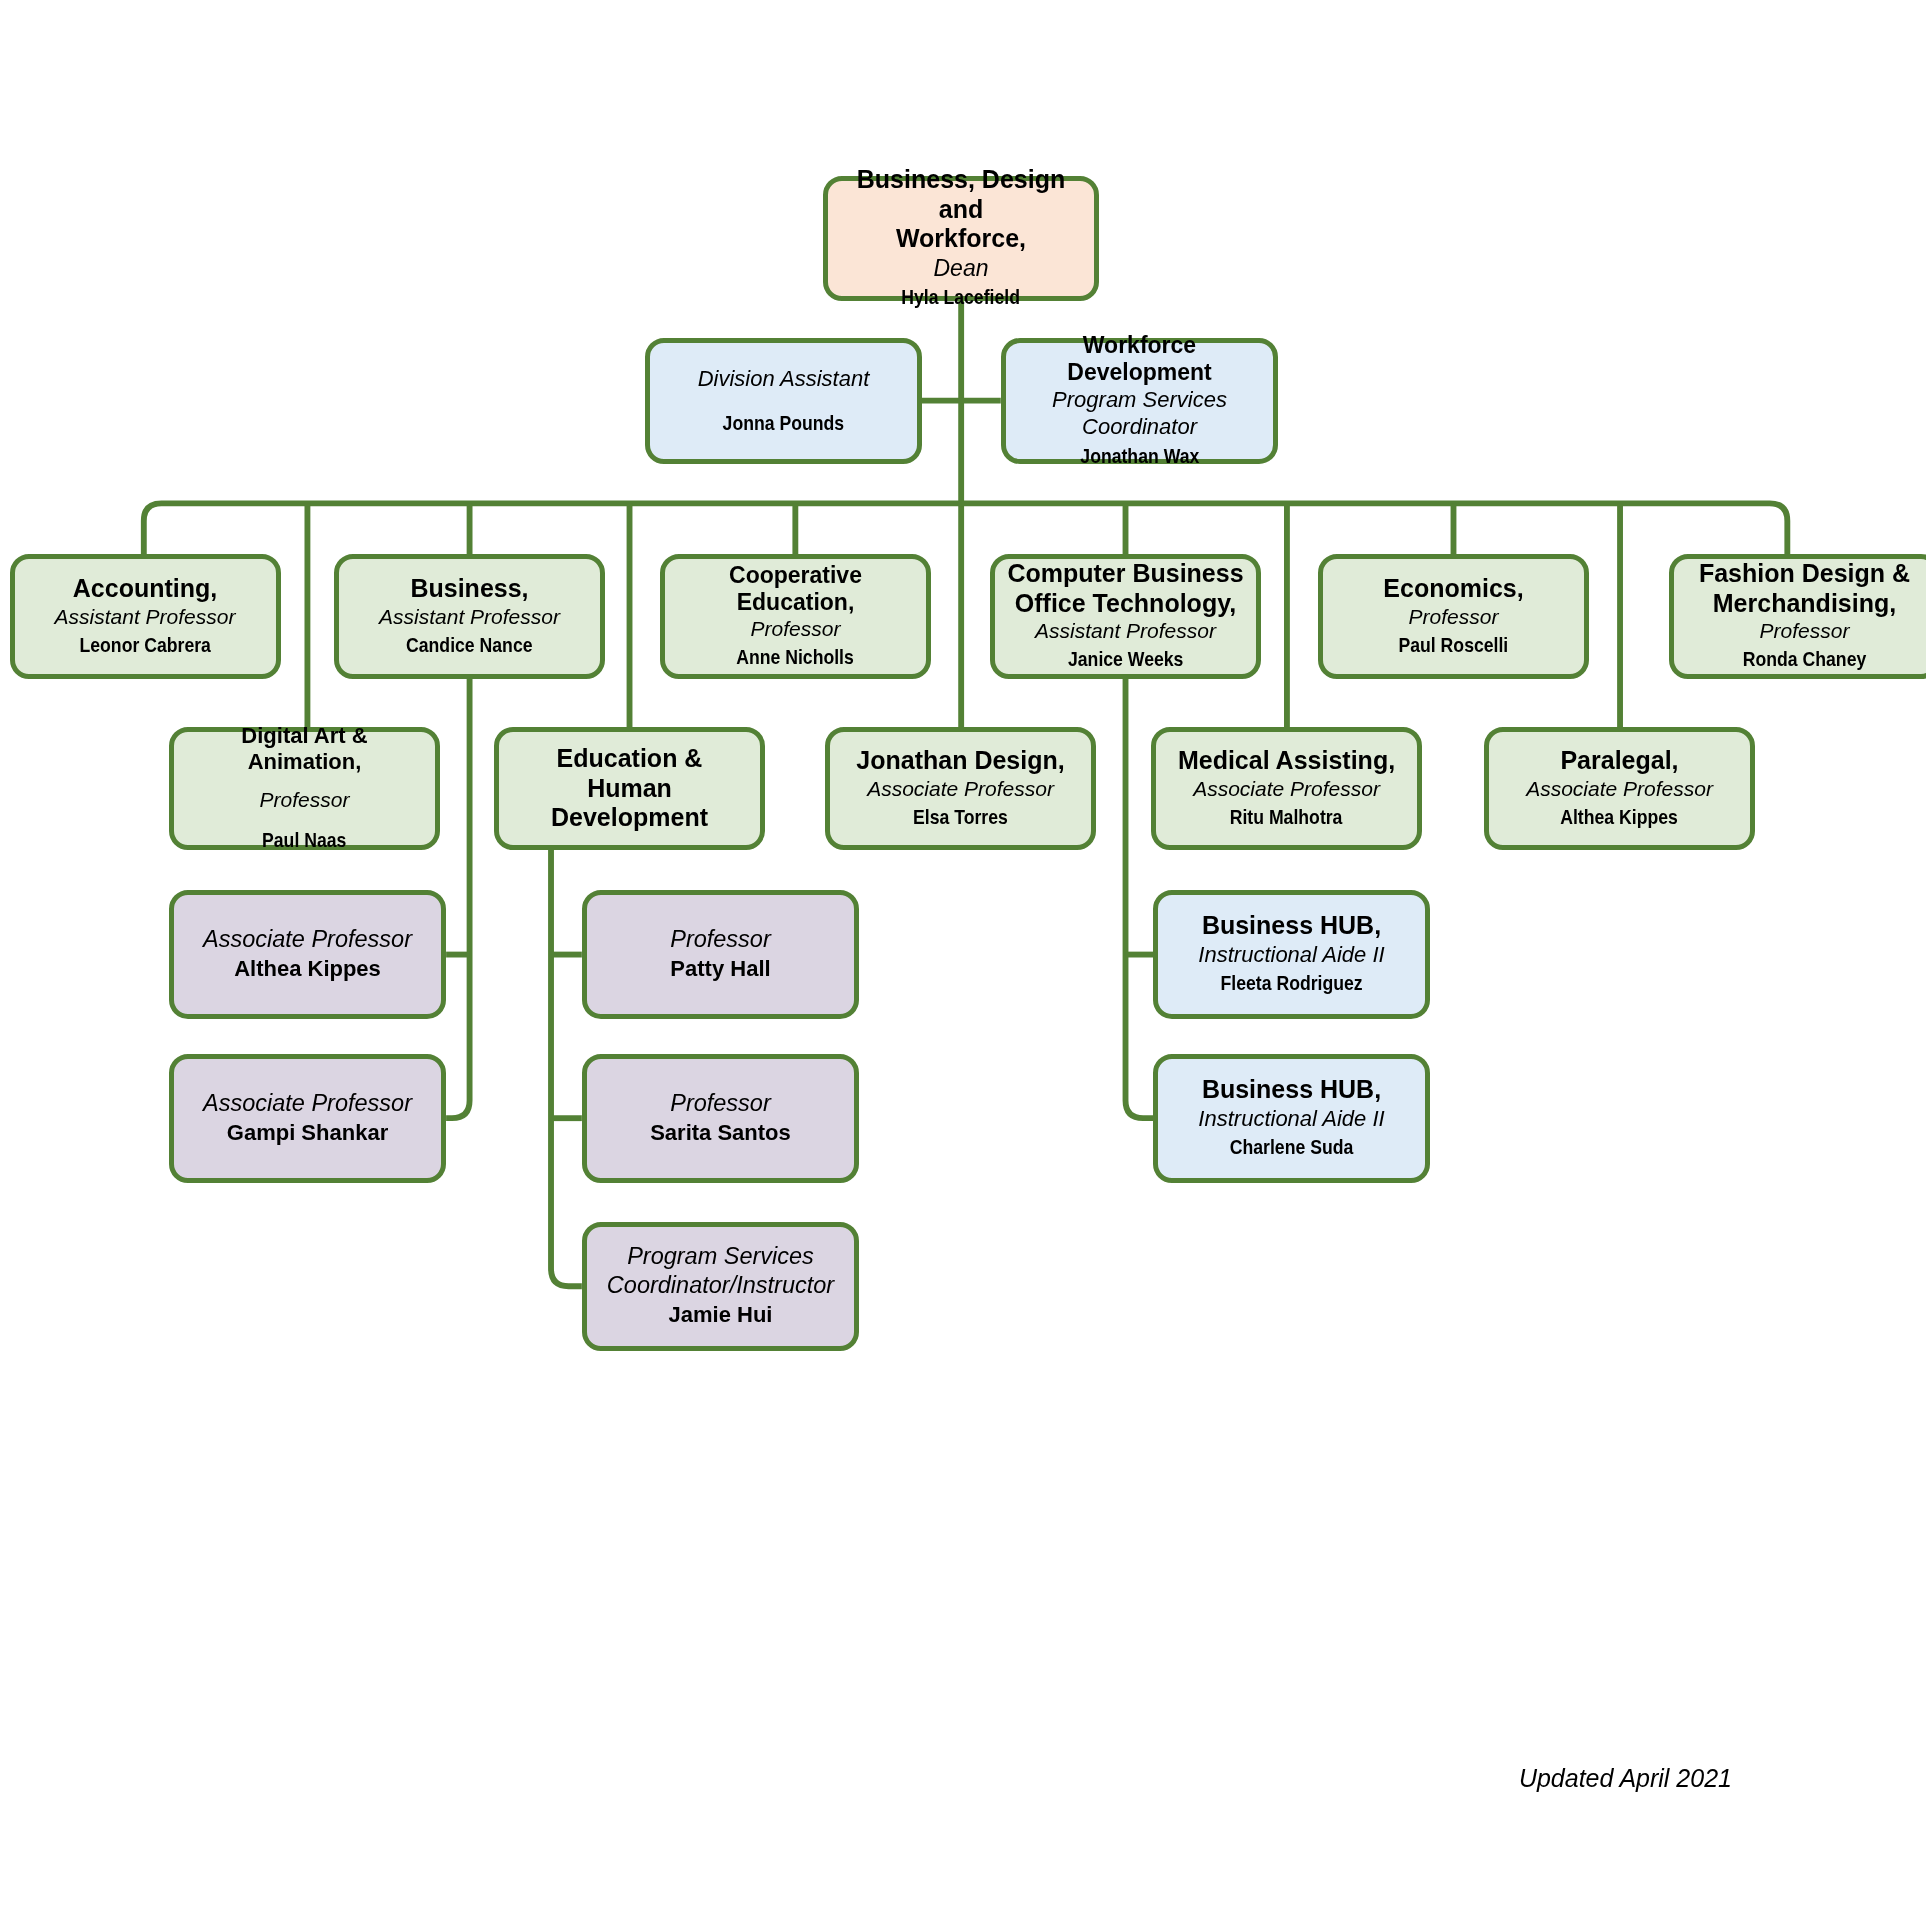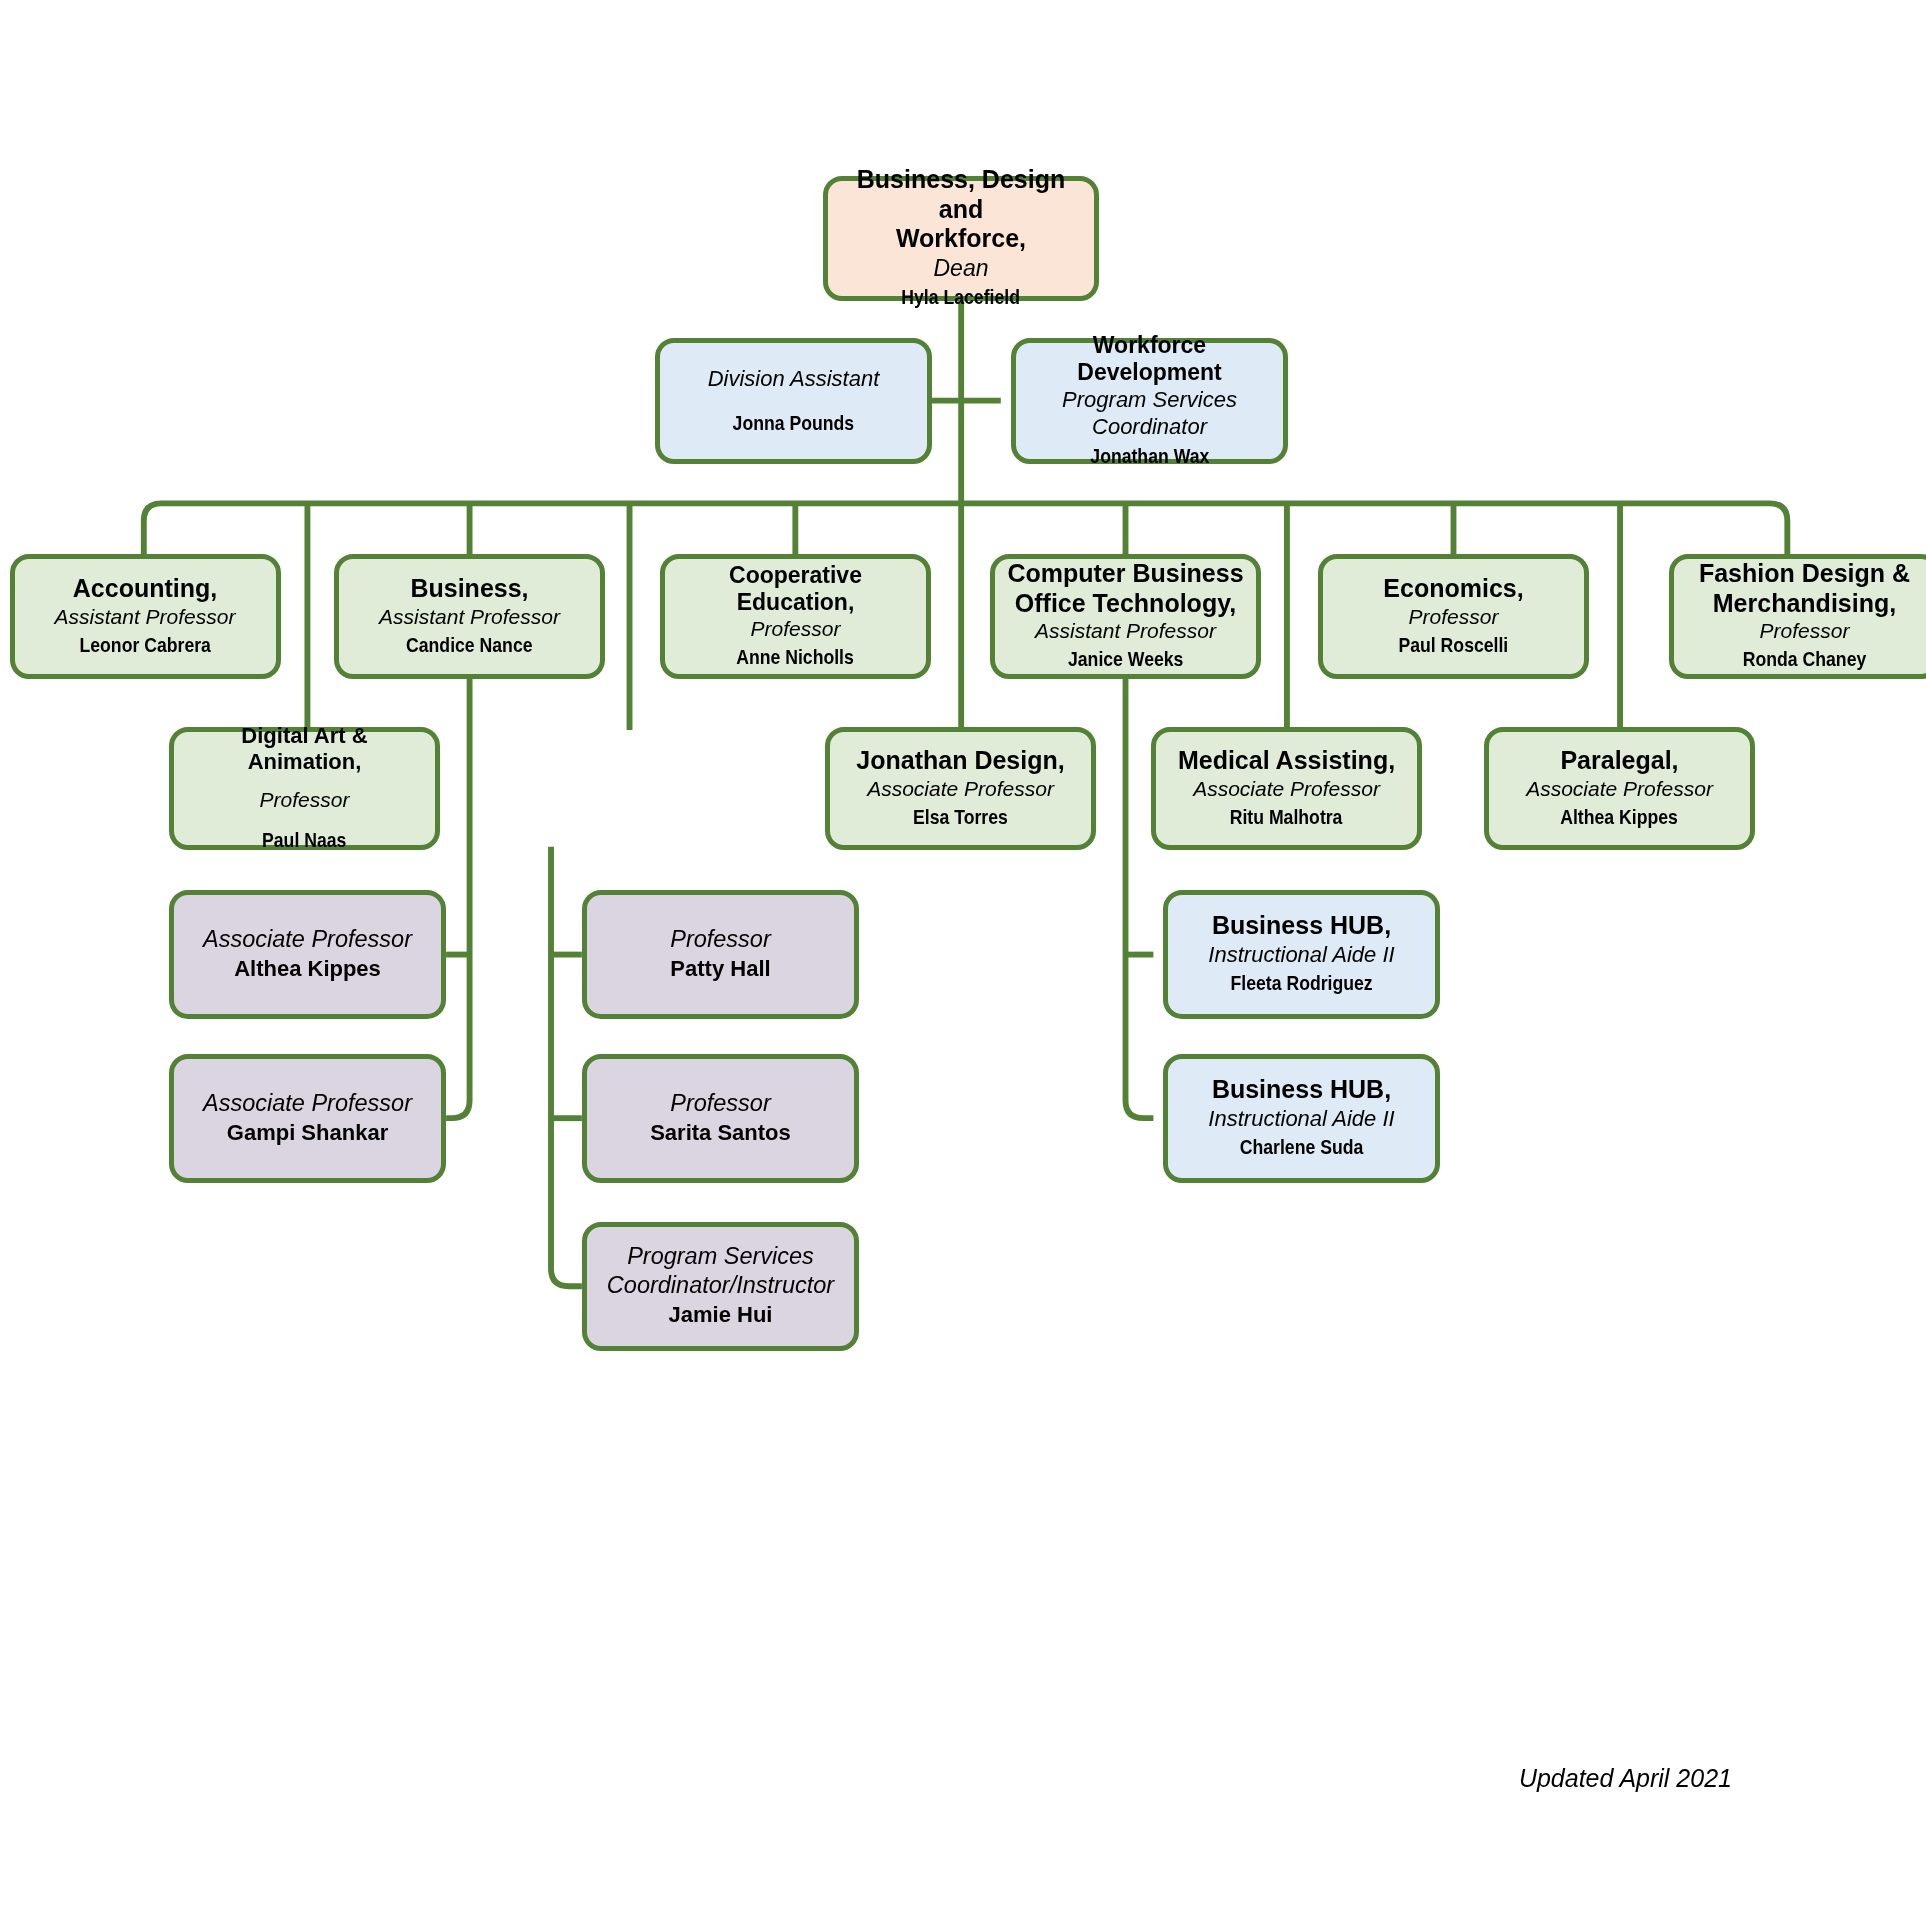--- a/index.html
+++ b/index.html
@@ -8,21 +8,21 @@
   }
   html,body{margin:0;padding:0;background:var(--background);}
   .canvas{position:relative;width:1926px;height:1926px;background:var(--background);overflow:hidden;
           font-family:"Liberation Sans", sans-serif;color:var(--text);}
   .wires{position:absolute;left:0;top:0;}
   .wires path{stroke:var(--line);stroke-width:8;fill:none;}
   .node{position:absolute;box-sizing:border-box;border:5.1px solid var(--line);border-radius:19px;
         display:flex;flex-direction:column;justify-content:center;align-items:center;
         text-align:center;padding:5.9px 10.3px;}
   .fill-green{background:var(--green-fill);}
-  .fill-blue{background:var(--blue-fill);margin-left:10px;}
+  .fill-blue{background:var(--blue-fill);}
   .fill-orange{background:var(--orange-fill);}
   .fill-purple{background:var(--purple-fill);}
   .title{font-weight:bold;font-size:25px;line-height:1.18;white-space:pre-line;}
   .role{font-style:italic;font-size:21px;line-height:1.24;white-space:pre-line;}
   .person{font-weight:bold;font-size:21px;line-height:1.4;transform:scaleX(.84);}
   .purple .role{font-size:23.5px;}
   .purple .person{transform:none;font-size:22px;}
   .blue .role{font-size:22px;}
   .n-dean .role{font-size:23px;}
   .n-workforce .title{font-size:23px;}
@@ -135,20 +135,24 @@
     <div class="role">Professor</div>
     <div class="person">Ronda Chaney</div>
   </div>
 
   <div class="node fill-green n-digital">
     <div class="title">Digital Art &amp; Animation,</div>
     <div class="role">Professor</div>
     <div class="person">Paul Naas</div>
   </div>
 
+  <div class="node fill-green n-edhd">
+    <div class="title">Education &amp;
+Human Development</div>
+  </div>
 
   <div class="node fill-green n-interior">
     <div class="title">Jonathan Design,</div>
     <div class="role">Associate Professor</div>
     <div class="person">Elsa Torres</div>
   </div>
 
   <div class="node fill-green n-medical">
     <div class="title">Medical Assisting,</div>
     <div class="role">Associate Professor</div>

